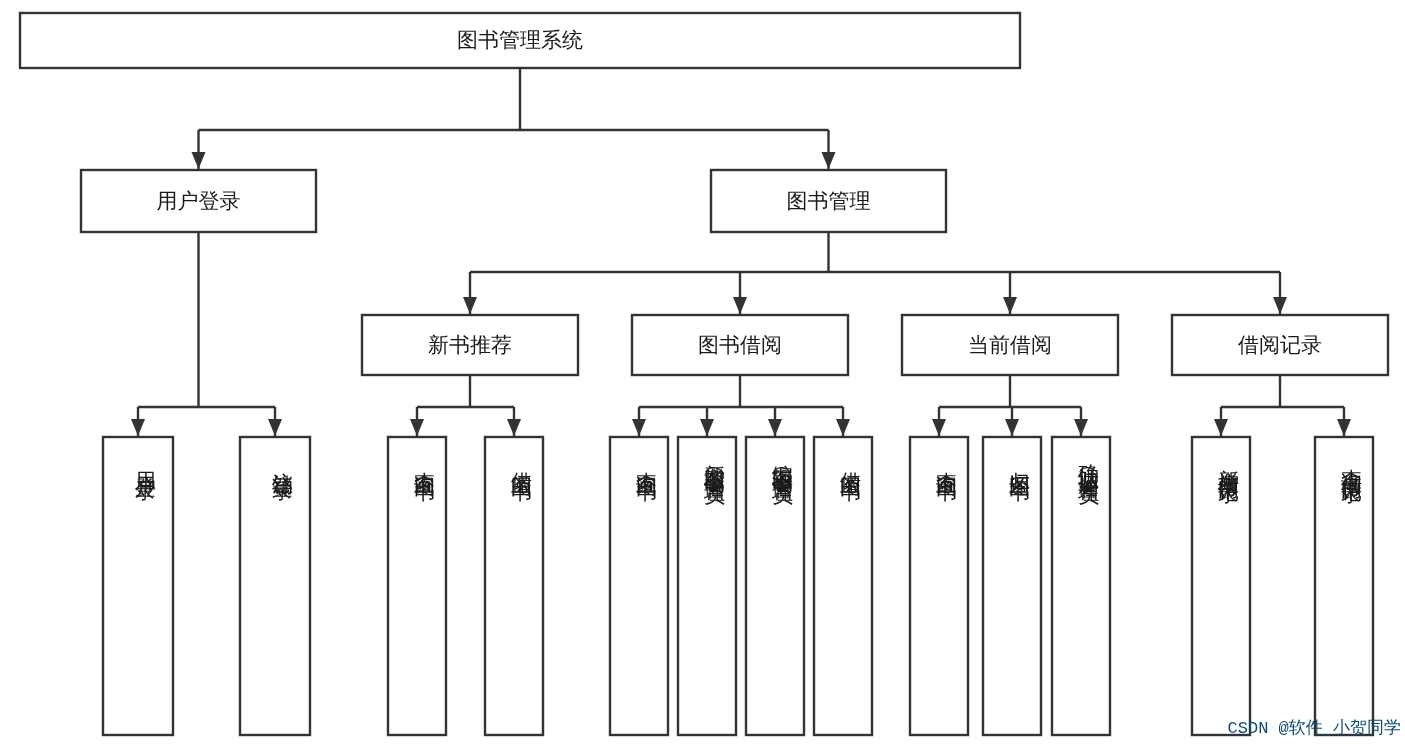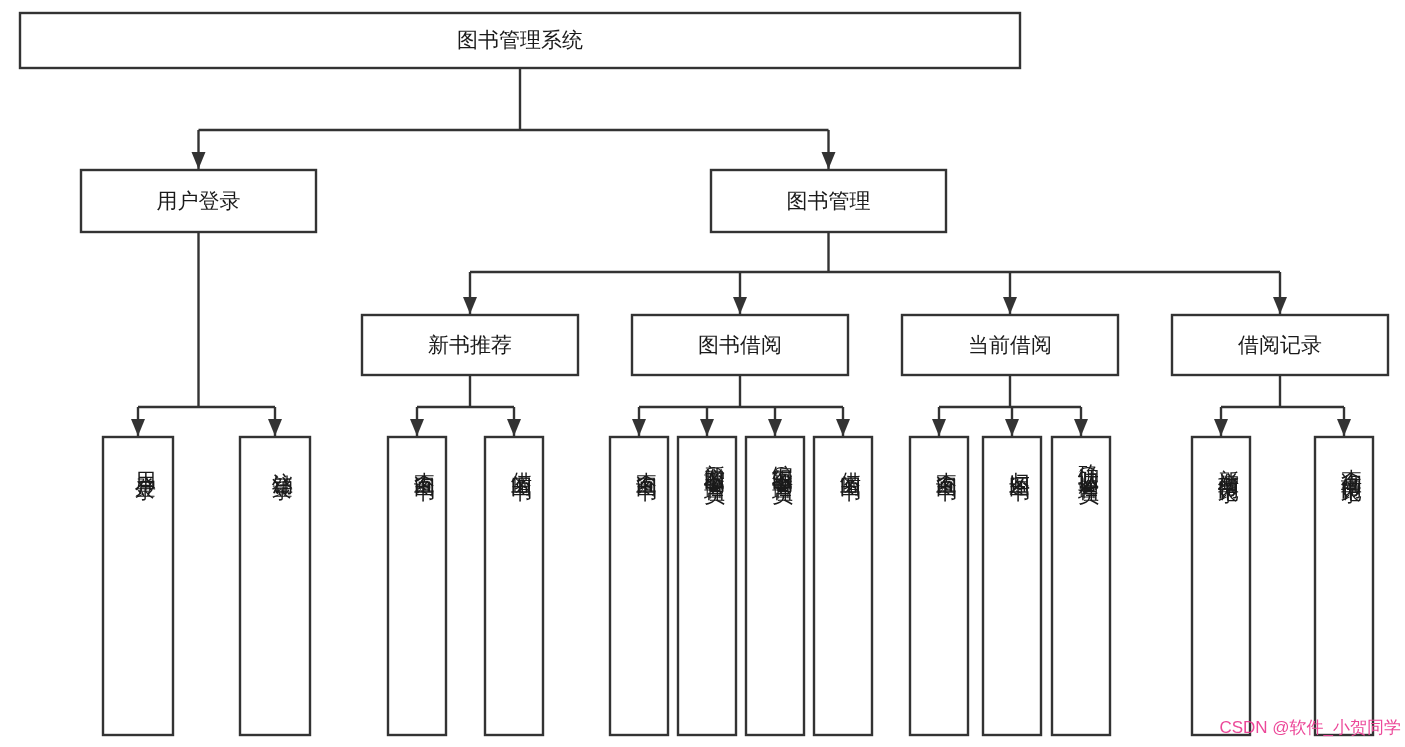--- a/index.html
+++ b/index.html
@@ -54,23 +54,23 @@
     font-size: 21px;
     fill: #1a1a1a;
     text-anchor: middle;
     writing-mode: vertical-rl;
     letter-spacing: 3px;
   }
   .watermark-text {
     position: absolute;
     right: 12px;
     bottom: 8px;
-    font-family: Liberation Sans, sans-serif;
+    font-family: Liberation Mono, monospace;
     font-size: 17px;
-    color: #ec4899;
+    color: #0c4a6e;
     white-space: nowrap;
     user-select: none;
   }
 </style>
 </head>
 <body>
 
 <div id="diagram-root">
   <svg class="diagram-svg" viewBox="0 0 1405 747">
     <g id="edges-layer">

